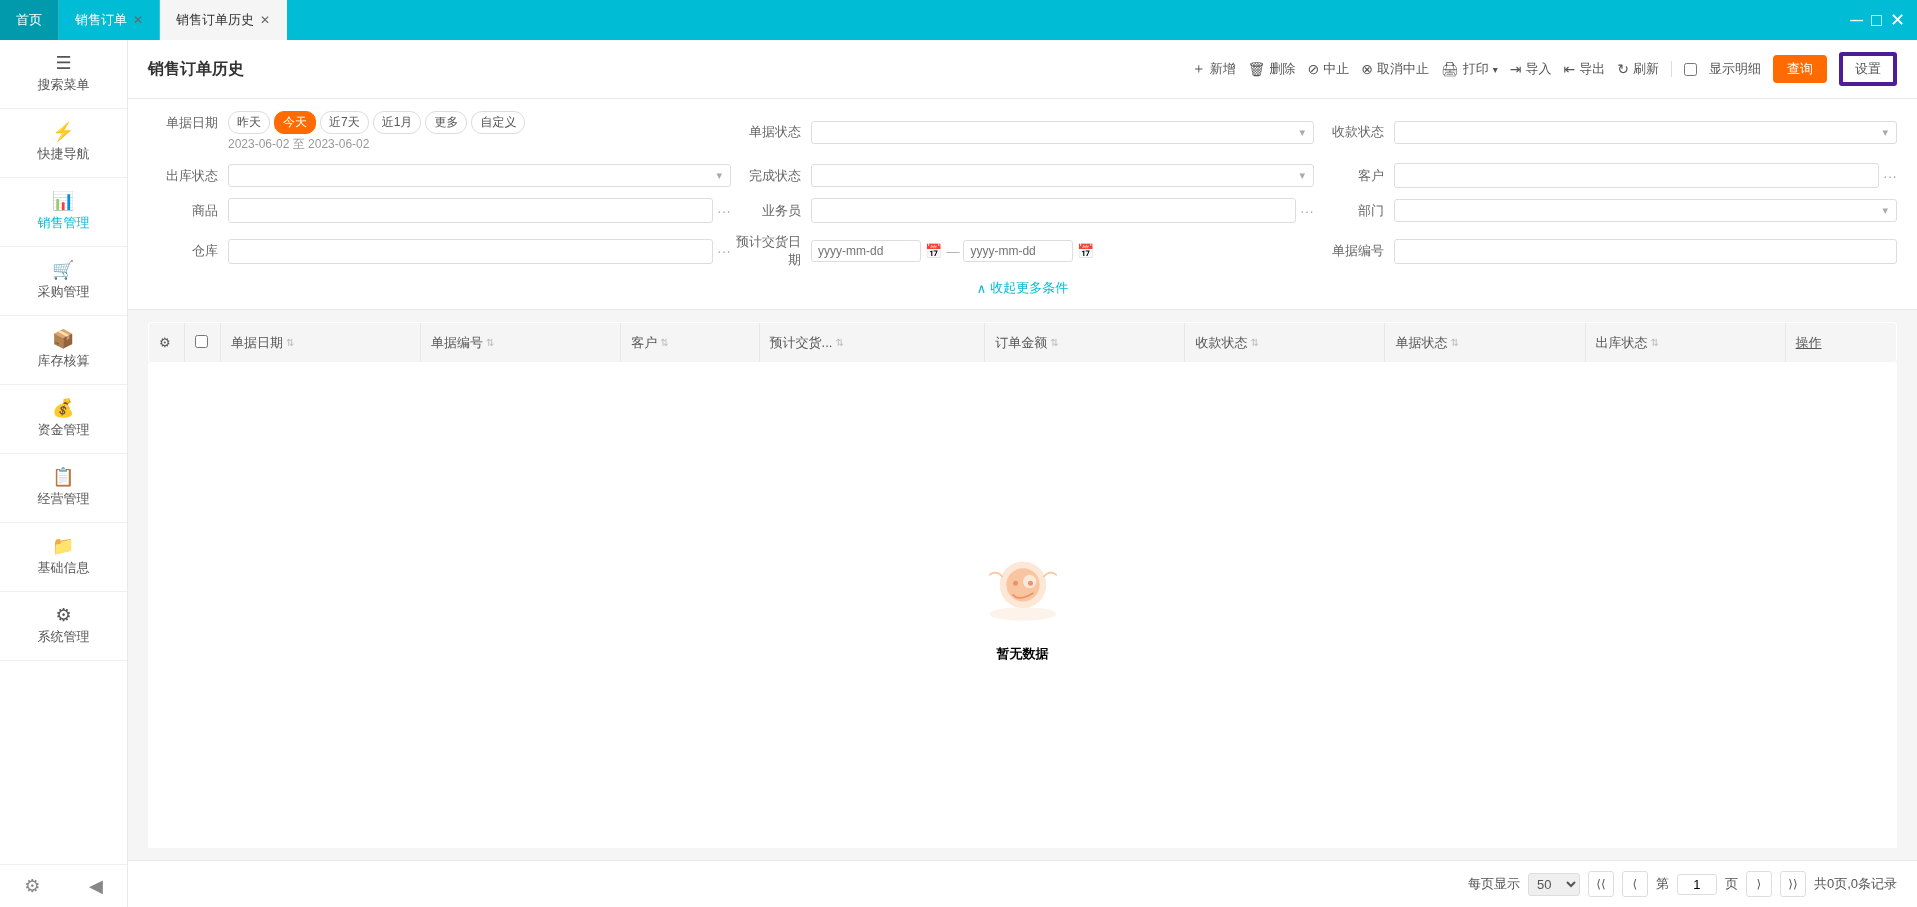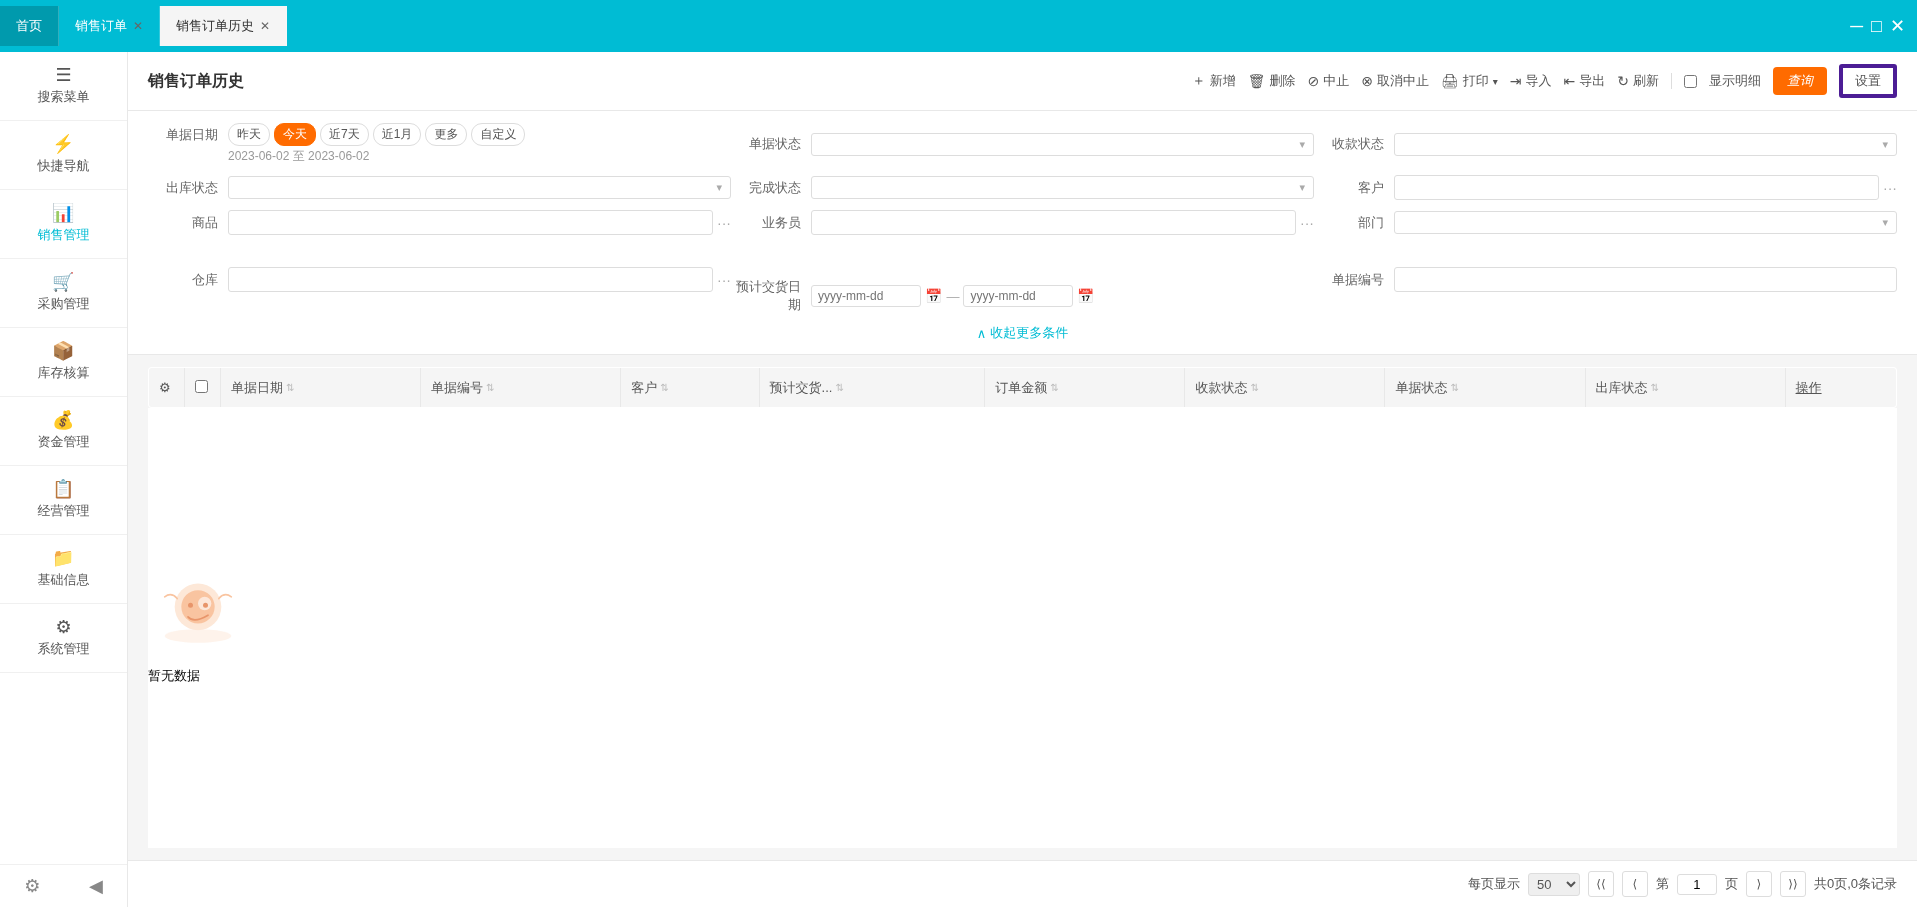--- a/index.html
+++ b/index.html
@@ -1,21 +1,21 @@
 <!DOCTYPE html>
 <html><head>
   <meta charset="utf-8">
   <style>
     * { box-sizing: border-box; margin: 0; padding: 0; font-family: 'Microsoft YaHei', Arial, sans-serif; font-size: 13px; }
     body { display: flex; flex-direction: column; height: 907px; width: 1917px; overflow: hidden; background: #f5f5f5; }
 
     
     .top-bar {
       background: #00bcd4;
-      height: 52px;
+      height: 40px;
       display: flex;
       align-items: center;
       padding: 0 0 0 0;
       flex-shrink: 0;
     }
     .tab-item {
       height: 40px;
       display: flex;
       align-items: center;
       padding: 0 16px;
@@ -142,21 +142,20 @@
     }
     .toolbar-btn .icon { font-size: 14px; }
     .toolbar-btn-orange {
       background: #ff6b00;
       color: #fff;
       border: none;
       border-radius: 4px;
       padding: 5px 14px;
       cursor: pointer;
       font-size: 13px;
-      font-style: italic;
     }
     .toolbar-divider { width: 1px; height: 16px; background: #ddd; }
     .display-cb { display: flex; align-items: center; gap: 12px; color: #555; font-size: 12px; cursor: pointer; }
 
     
     .filter-area {
       background: #fff;
       padding: 12px 20px;
       border-bottom: 1px solid #e8e8e8;
       flex-shrink: 0;
@@ -274,23 +273,25 @@
     .data-table th:last-child { border-right: none; text-decoration: underline; }
     .th-inner { display: flex; align-items: center; gap: 3px; }
     .sort-icon { color: #bbb; font-size: 10px; }
     .gear-th { width: 36px; text-align: center; }
     .check-th { width: 36px; text-align: center; }
 
     .empty-state {
       flex: 1;
       display: flex;
       flex-direction: column;
+      align-items: center;
       justify-content: center;
       padding: 60px 0;
       background: #fff;
+      font-weight: bold;
     }
     .empty-icon {
       width: 100px;
       height: 80px;
       margin-bottom: 16px;
     }
 
     
     .table-footer {
       display: flex;
@@ -546,21 +547,21 @@
           </div>
         </div>
       </div>
 
       <div class="filter-row">
         <div style="flex:1; display:flex; align-items:center; min-width:0;">
           <span class="filter-label">仓库</span>
           <input class="input-field" style="flex: 1 1 0%;">
           <span class="ellipsis-btn">···</span>
         </div>
-        <div style="flex:1; display:flex; min-width:0;margin-top:33px;">
+        <div style="flex:1; display:flex; min-width:0;">
           <span class="filter-label">预计交货日期</span>
           <div class="date-picker-group">
             <input class="date-picker-input" placeholder="yyyy-mm-dd" style="">
             <span class="cal-icon">📅</span>
             <span class="dash">—</span>
             <input class="date-picker-input" placeholder="yyyy-mm-dd" style="">
             <span class="cal-icon">📅</span>
           </div>
         </div>
         <div style="flex:1; display:flex; align-items:center; min-width:0;">

